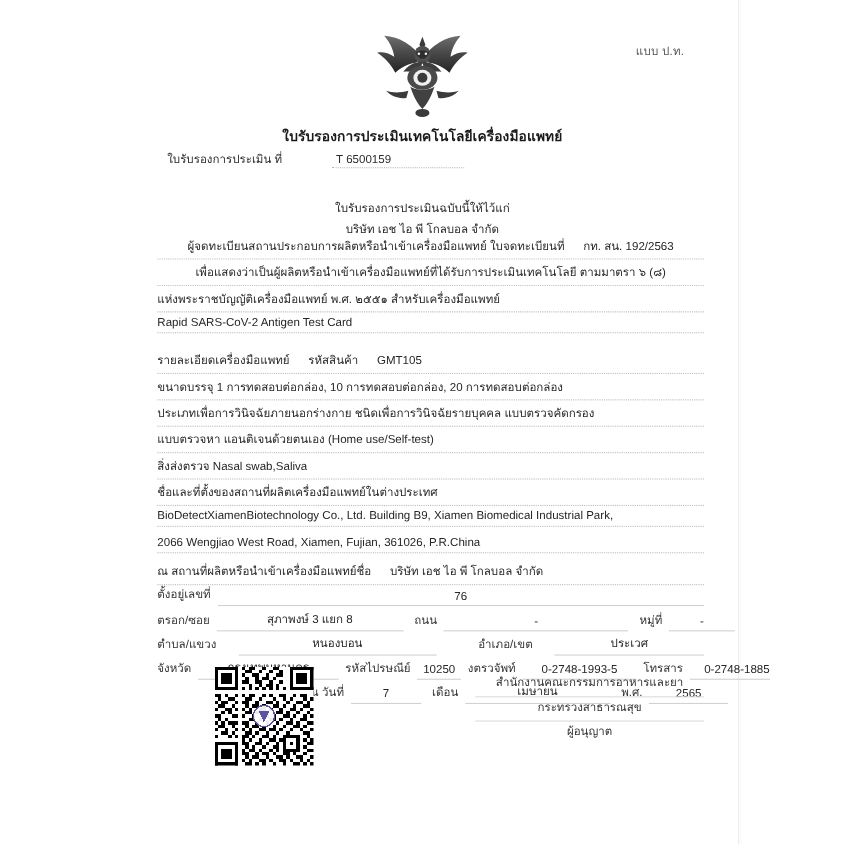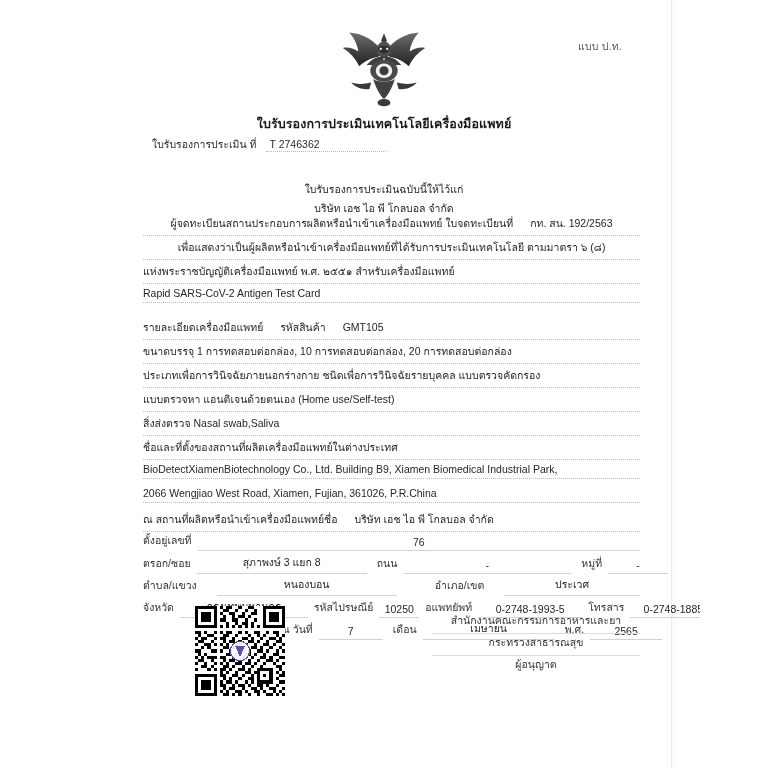--- a/index.html
+++ b/index.html
@@ -78,20 +78,21 @@
   .lbl { color: #333; }
 
   
   .cert-no-row {
     position: absolute;
     top: 136px;
     left: 152px;
     display: flex;
     align-items: baseline;
     font-size: 10.5px;
+    gap: 36px;
   }
   .cert-no-label { margin-right: 9px; }
   .cert-no-value {
     min-width: 112px;
     padding: 0 4px 1px 4px;
     border-bottom: 1px dotted #b4b4b4;
     text-align: left;
   }
 
   
@@ -210,21 +211,21 @@
       <path d="M36 62 C28 64 20 64 14 62 C19 68 27 70 34 69 Z" fill="#3a3a3a"></path>
       <path d="M64 62 C72 64 80 64 86 62 C81 68 73 70 66 69 Z" fill="#3a3a3a"></path>
       <ellipse cx="50" cy="84" rx="7" ry="4" fill="#3a3a3a"></ellipse>
     </svg>
   </div>
 
   <div class="doc-title">ใบรับรองการประเมินเทคโนโลยีเครื่องมือแพทย์</div>
 
   <div class="cert-no-row">
     <span class="cert-no-label">ใบรับรองการประเมิน ที่</span>
-    <span class="cert-no-value">T 2746362</span>
+    <span class="cert-no-value">T 6500159</span>
   </div>
 
   <div class="center-line" style="top:181px;">ใบรับรองการประเมินฉบับนี้ให้ไว้แก่</div>
   <div class="center-line" style="top:200px;">บริษัท เอช ไอ พี โกลบอล จำกัด</div>
 
   <div class="fw center" style="top:215px;">
     <span>ผู้จดทะเบียนสถานประกอบการผลิตหรือนำเข้าเครื่องมือแพทย์ ใบจดทะเบียนที่</span>
     <span class="inline-val">กท. สน. 192/2563</span>
   </div>
 
@@ -276,21 +277,21 @@
     <span class="fill">ประเวศ</span>
   </div>
 
   <div class="fieldrow" style="top:598px;">
     <span class="lbl">จังหวัด</span>
     <span class="fill" style="flex:0 0 128px;">กรุงเทพมหานคร</span>
     <span class="gap" style="flex:0 0 6px;"></span>
     <span class="lbl">รหัสไปรษณีย์</span>
     <span class="fill" style="flex:0 0 40px;">10250</span>
     <span class="gap" style="flex:0 0 6px;"></span>
-    <span class="lbl">อแพทยัพท์</span>
+    <span class="lbl">งตรวจัพท์</span>
     <span class="fill" style="flex:0 0 104px;">0-2748-1993-5</span>
     <span class="gap" style="flex:0 0 6px;"></span>
     <span class="lbl">โทรสาร</span>
     <span class="fill" style="flex:0 0 86px;">0-2748-1885</span>
   </div>
 
   <div class="fieldrow" style="top:620px;">
     <span class="lbl" style="flex:0 0 86px;"></span>
     <span class="lbl">ออกให้ไว้ ณ วันที่</span>
     <span class="fill" style="flex:0 0 64px;">7</span>

